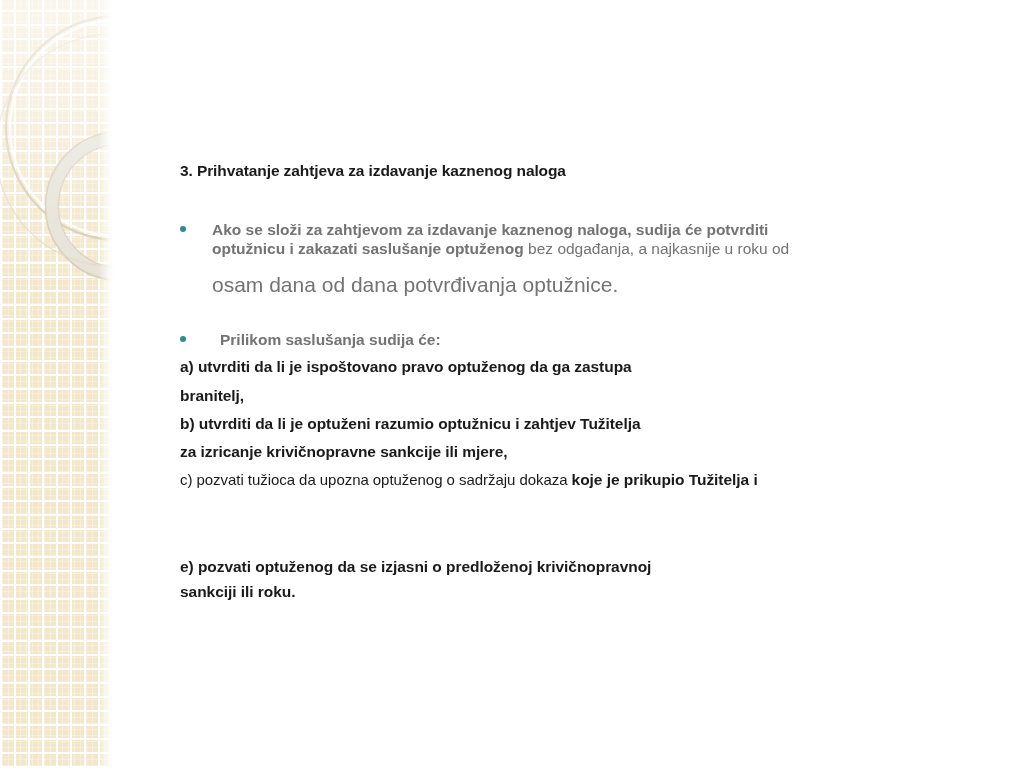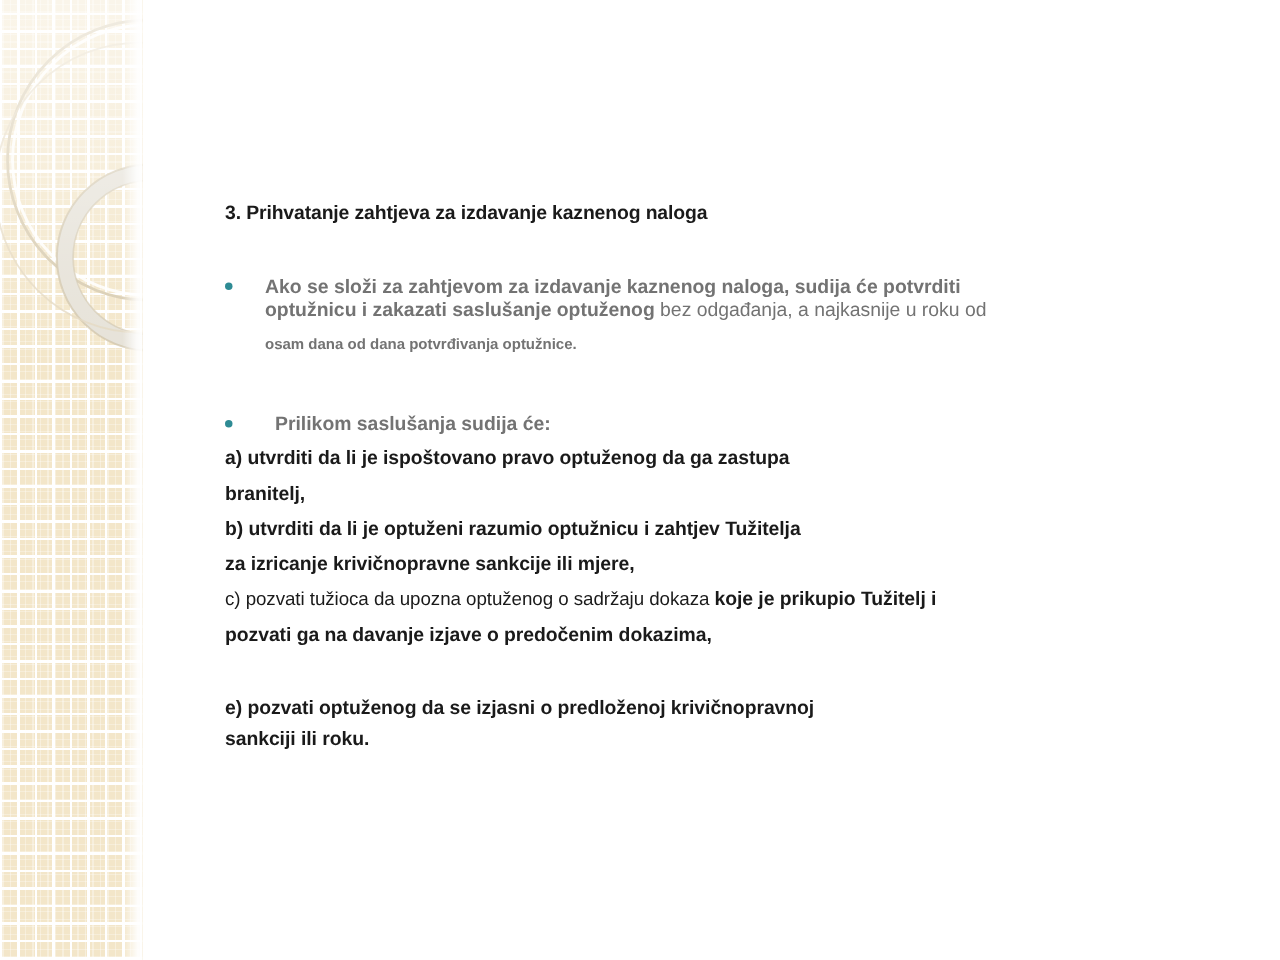--- a/index.html
+++ b/index.html
@@ -107,23 +107,23 @@
   }
   .para {
     font-size: 15.5px;
     line-height: 19px;
     color: #737373;
   }
   .para .b { font-weight: bold; }
   .para .r { font-weight: normal; }
   .para-last {
     display: block;
-    margin-top: 7px;
-    font-size: 12px;
-    font-weight: bold;
+    margin-top: 17px;
+    font-size: 21px;
+    font-weight: normal;
     line-height: 20px;
   }
 
   .list-line {
     position: absolute;
     left: 180px;
     font-size: 15.5px;
     font-weight: bold;
     color: #1a1a1a;
     white-space: nowrap;
@@ -176,23 +176,22 @@
 
   <div class="list-line" style="top:358px;">a) utvrditi da li je ispoštovano pravo optuženog da ga zastupa</div>
 
   <div class="list-line" style="top:387px;">branitelj,</div>
 
   <div class="list-line" style="top:443px;">za izricanje krivičnopravne sankcije ili mjere,</div>
 
   <div class="list-line" style="top:415px;">b) utvrditi da li je optuženi razumio optužnicu i zahtjev Tužitelja</div>
 
   <div class="list-line" style="top:471px;">
-    <span class="reg">c) pozvati tužioca da upozna optuženog o sadržaju dokaza </span><span>koje je prikupio Tužitelj i</span>
+    <span class="reg">c) pozvati tužioca da upozna optuženog o sadržaju dokaza </span><span>koje je prikupio Tužitelja i</span>
   </div>
 
-  <div class="list-line" style="top:500px;">pozvati ga na davanje izjave o predočenim dokazima,</div>
 
 
   <div class="list-line" style="top:558px;">e) pozvati optuženog da se izjasni o predloženoj krivičnopravnoj</div>
 
   <div class="list-line" style="top:583px;">sankciji ili roku.</div>
 
 </div>
 
 </body></html>

